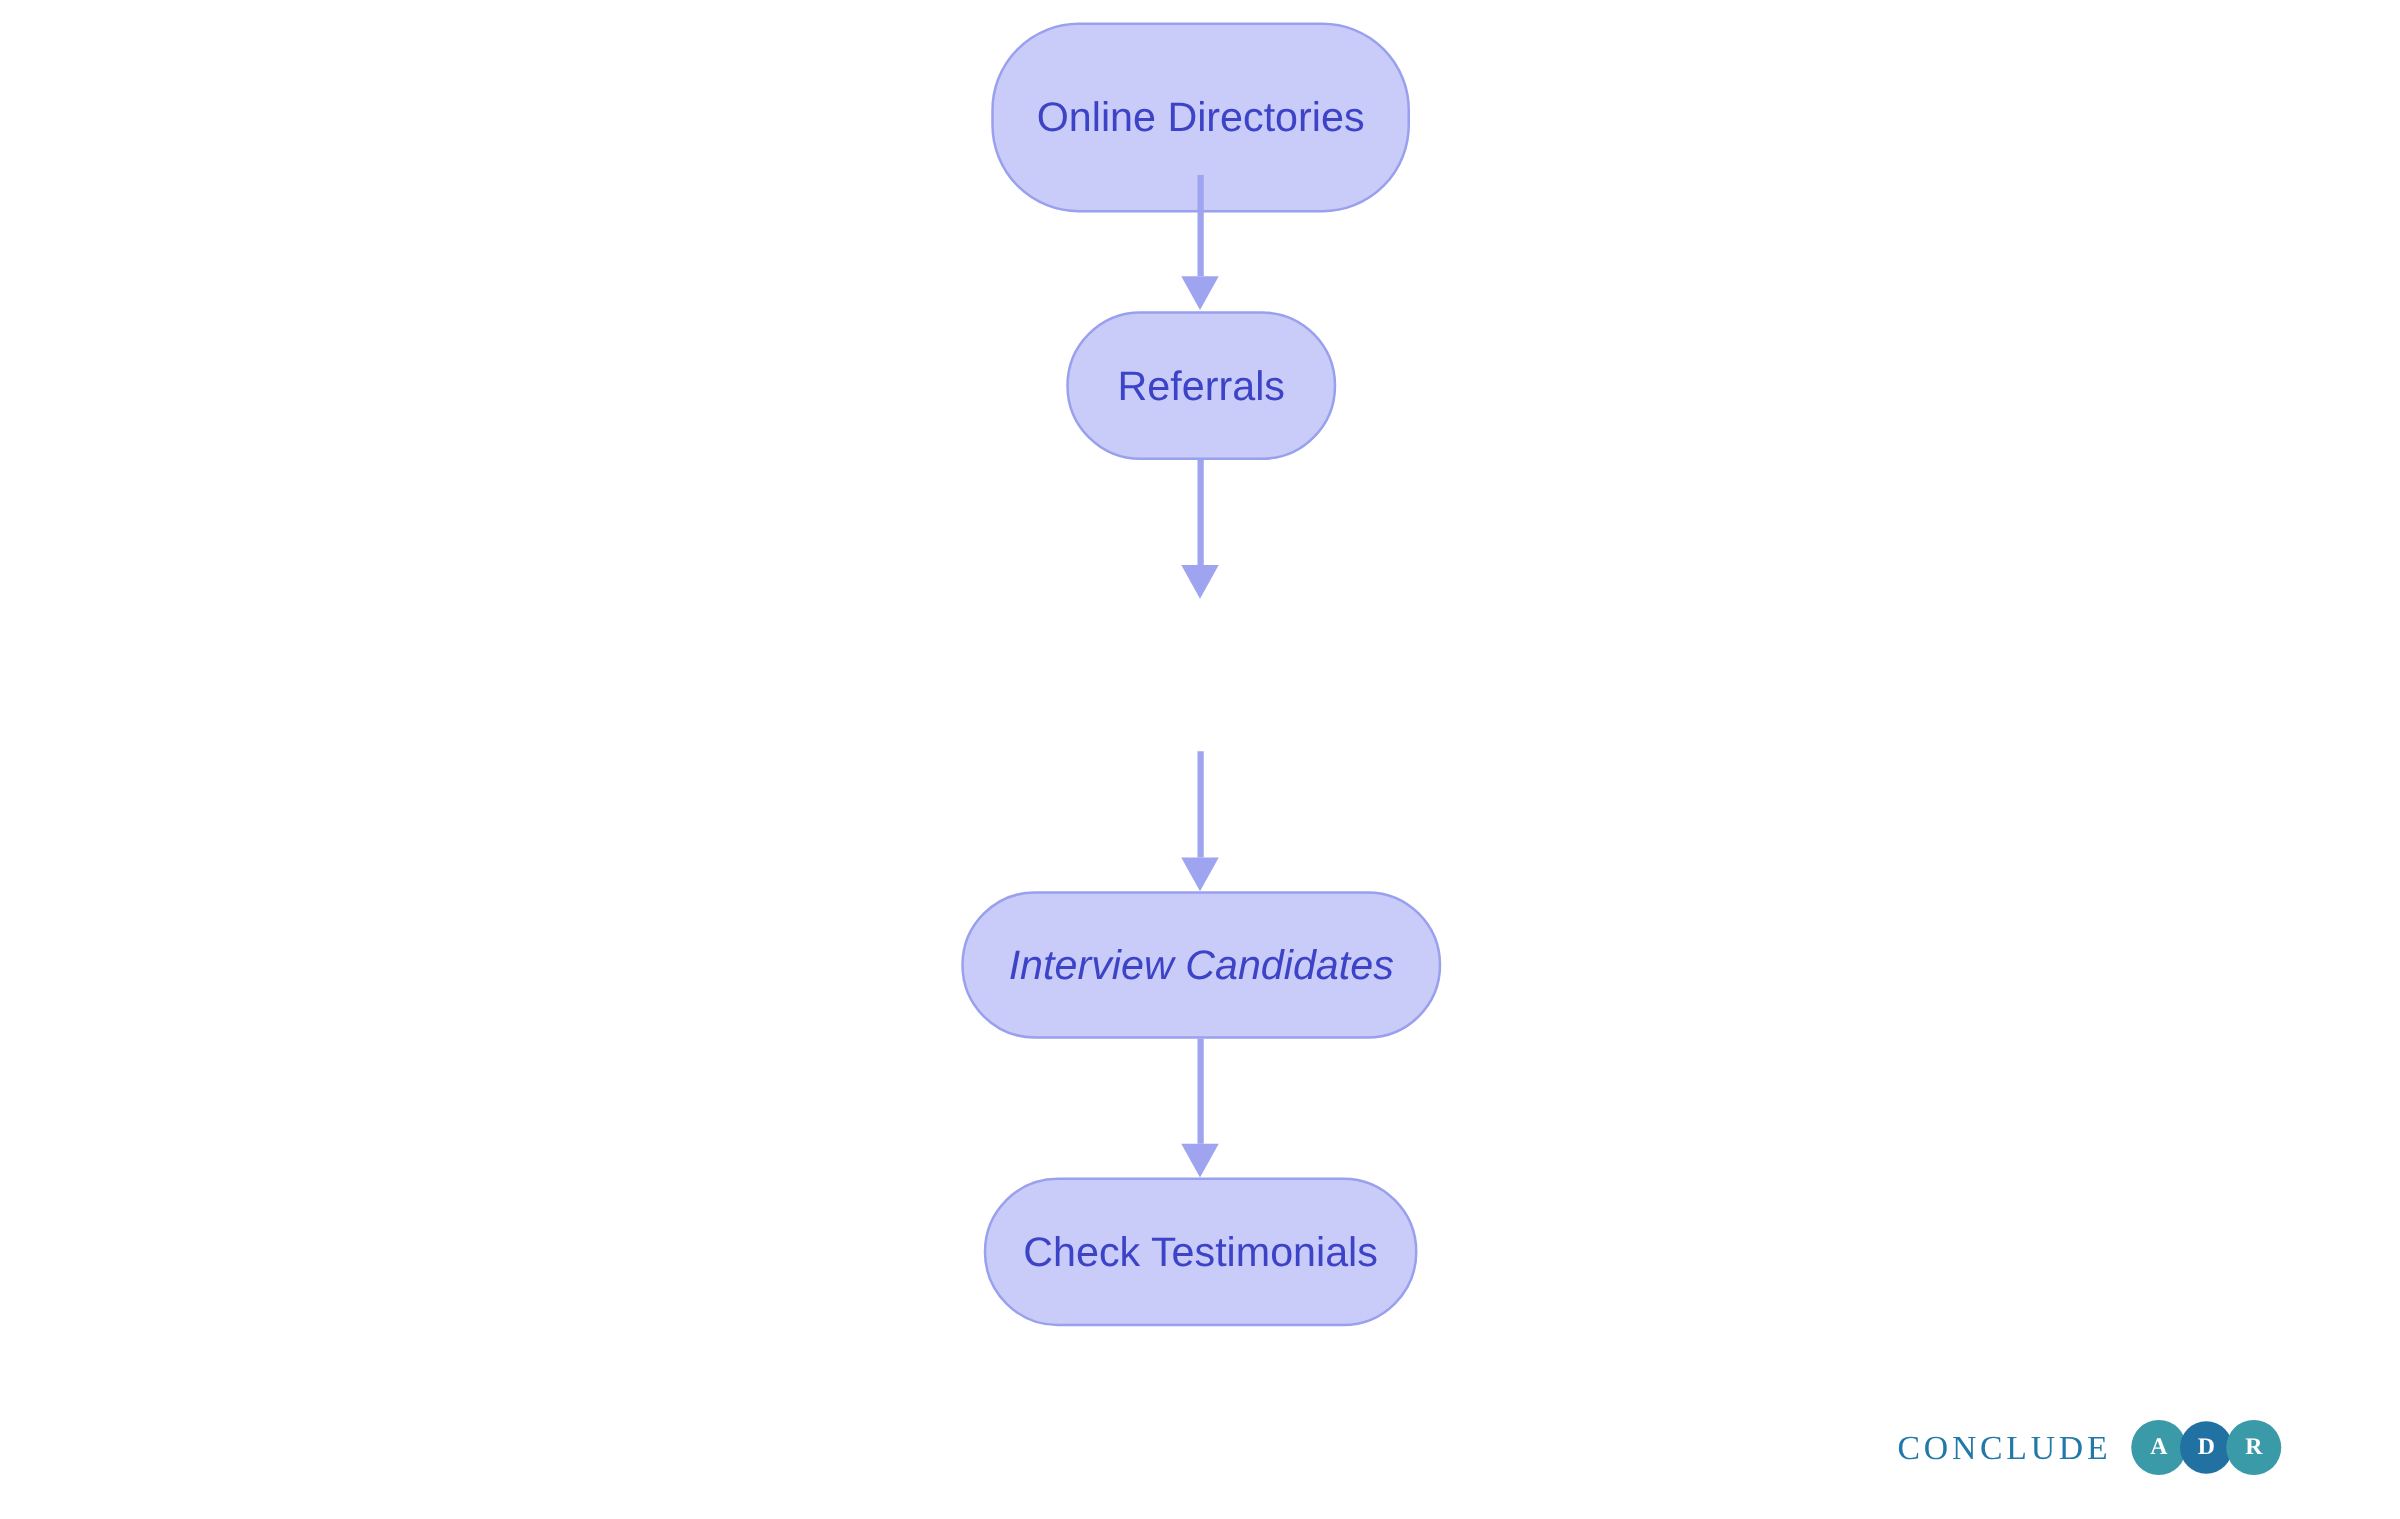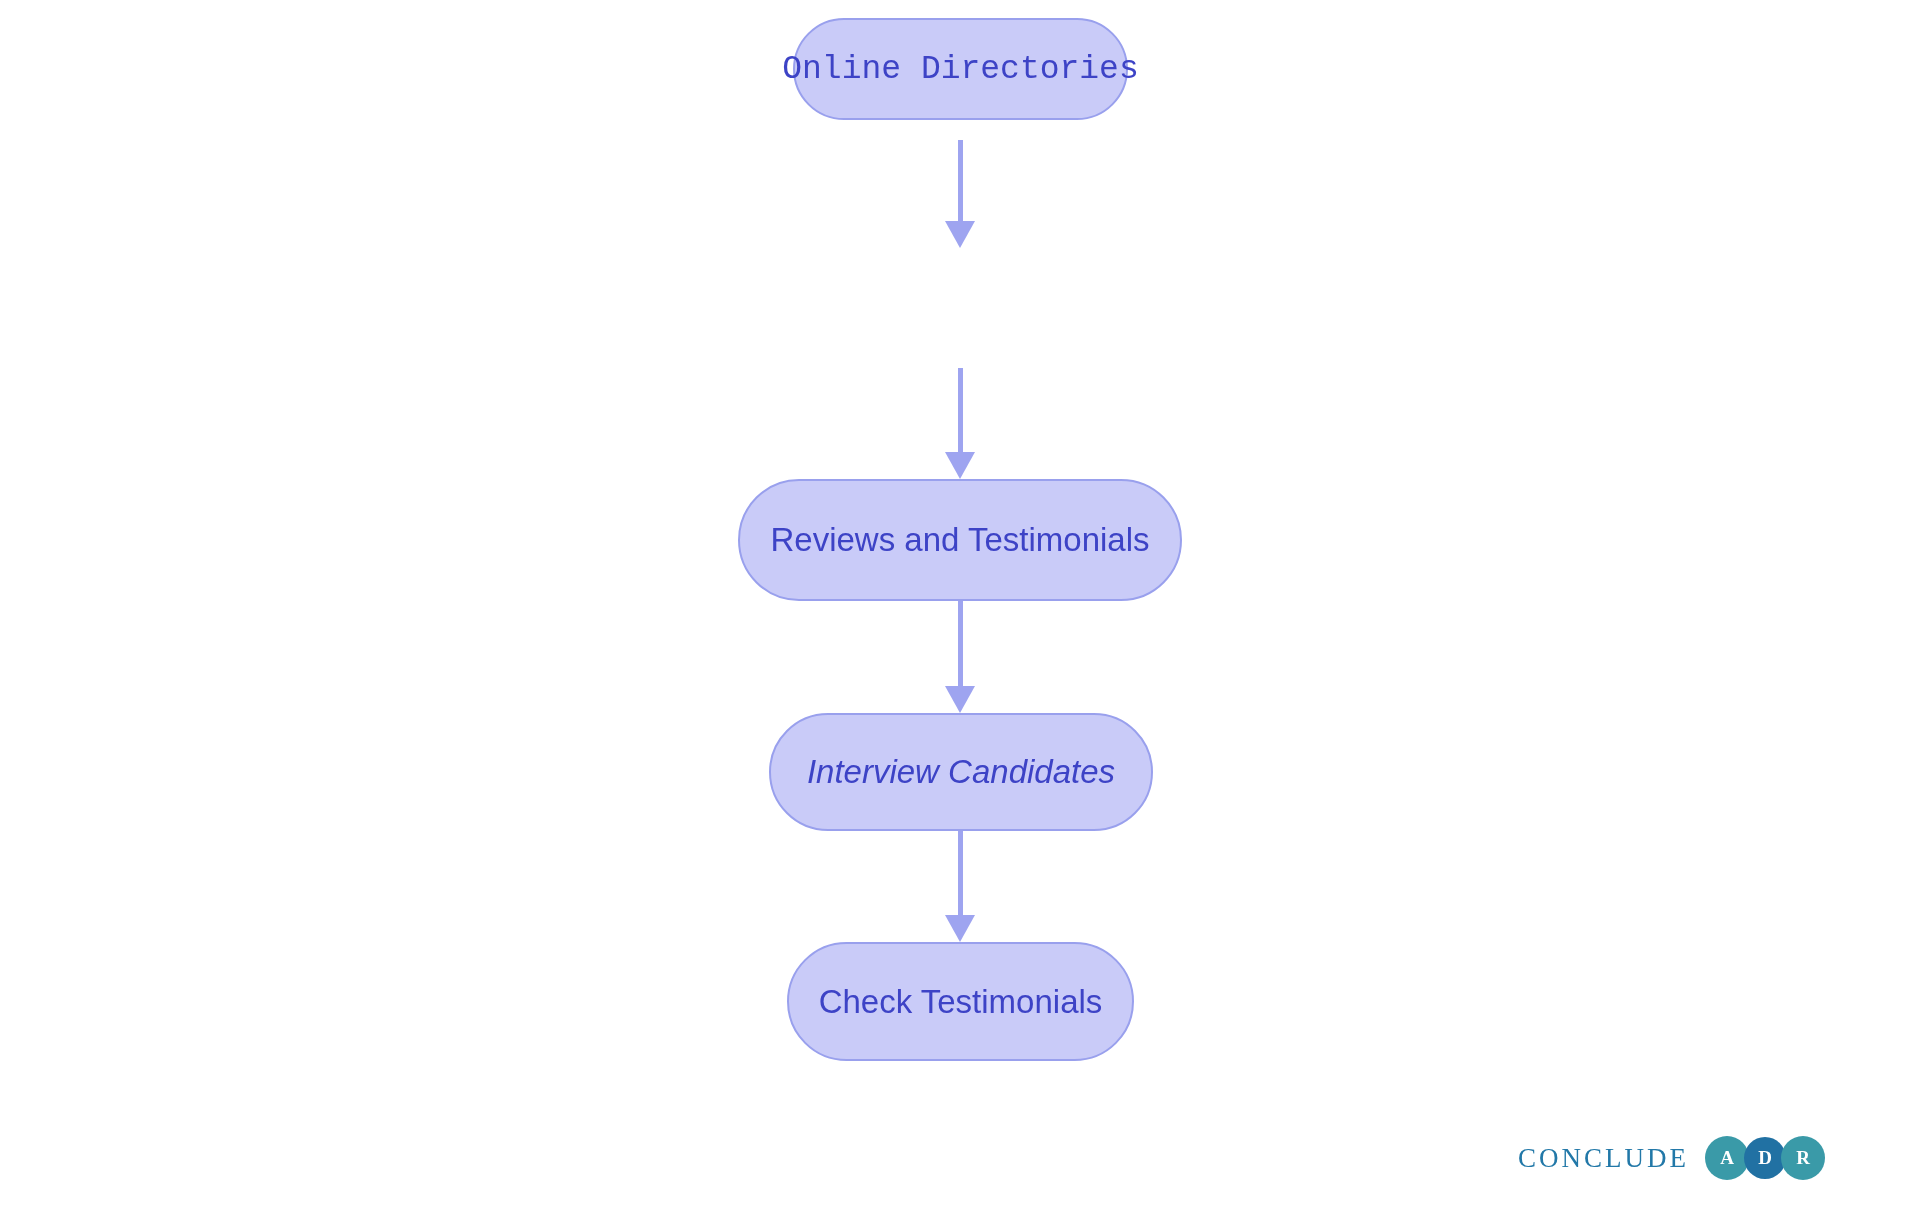--- a/index.html
+++ b/index.html
@@ -18,21 +18,21 @@
     align-items: center;
     justify-content: center;
     background: #c9cbf8;
     border: 2px solid #99a0ed;
     border-radius: 70px;
     color: #3d43c6;
     font-size: 33px;
     text-align: center;
     white-space: nowrap;
   }
-  .node1 { left: 793px; top: 18px;  width: 335px; height: 102px; font-family: Liberation Mono, monospace; }
+  .node1 { left: 793px; top: 18px;  width: 335px; height: 152px; }
   .node2 { left: 853px; top: 249px; width: 216px; height: 119px; }
   .node3 { left: 738px; top: 479px; width: 444px; height: 122px; }
   .node4 { left: 769px; top: 713px; width: 384px; height: 118px; font-style: italic; }
   .node5 { left: 787px; top: 942px; width: 347px; height: 119px; }
   .arrow {
     position: absolute;
     left: 945px;
     width: 30px;
     display: flex;
     flex-direction: column;
@@ -88,29 +88,29 @@
 
   <div class="node node1">
     <span>Online Directories</span>
   </div>
 
   <div class="arrow arrow1">
     <div class="line"></div>
     <div class="head"></div>
   </div>
 
+  <div class="node node2">
+    <span>Referrals</span>
+  </div>
 
   <div class="arrow arrow2">
     <div class="line"></div>
     <div class="head"></div>
   </div>
 
-  <div class="node node3">
-    <span>Reviews and Testimonials</span>
-  </div>
 
   <div class="arrow arrow3">
     <div class="line"></div>
     <div class="head"></div>
   </div>
 
   <div class="node node4">
     <span>Interview Candidates</span>
   </div>
 

